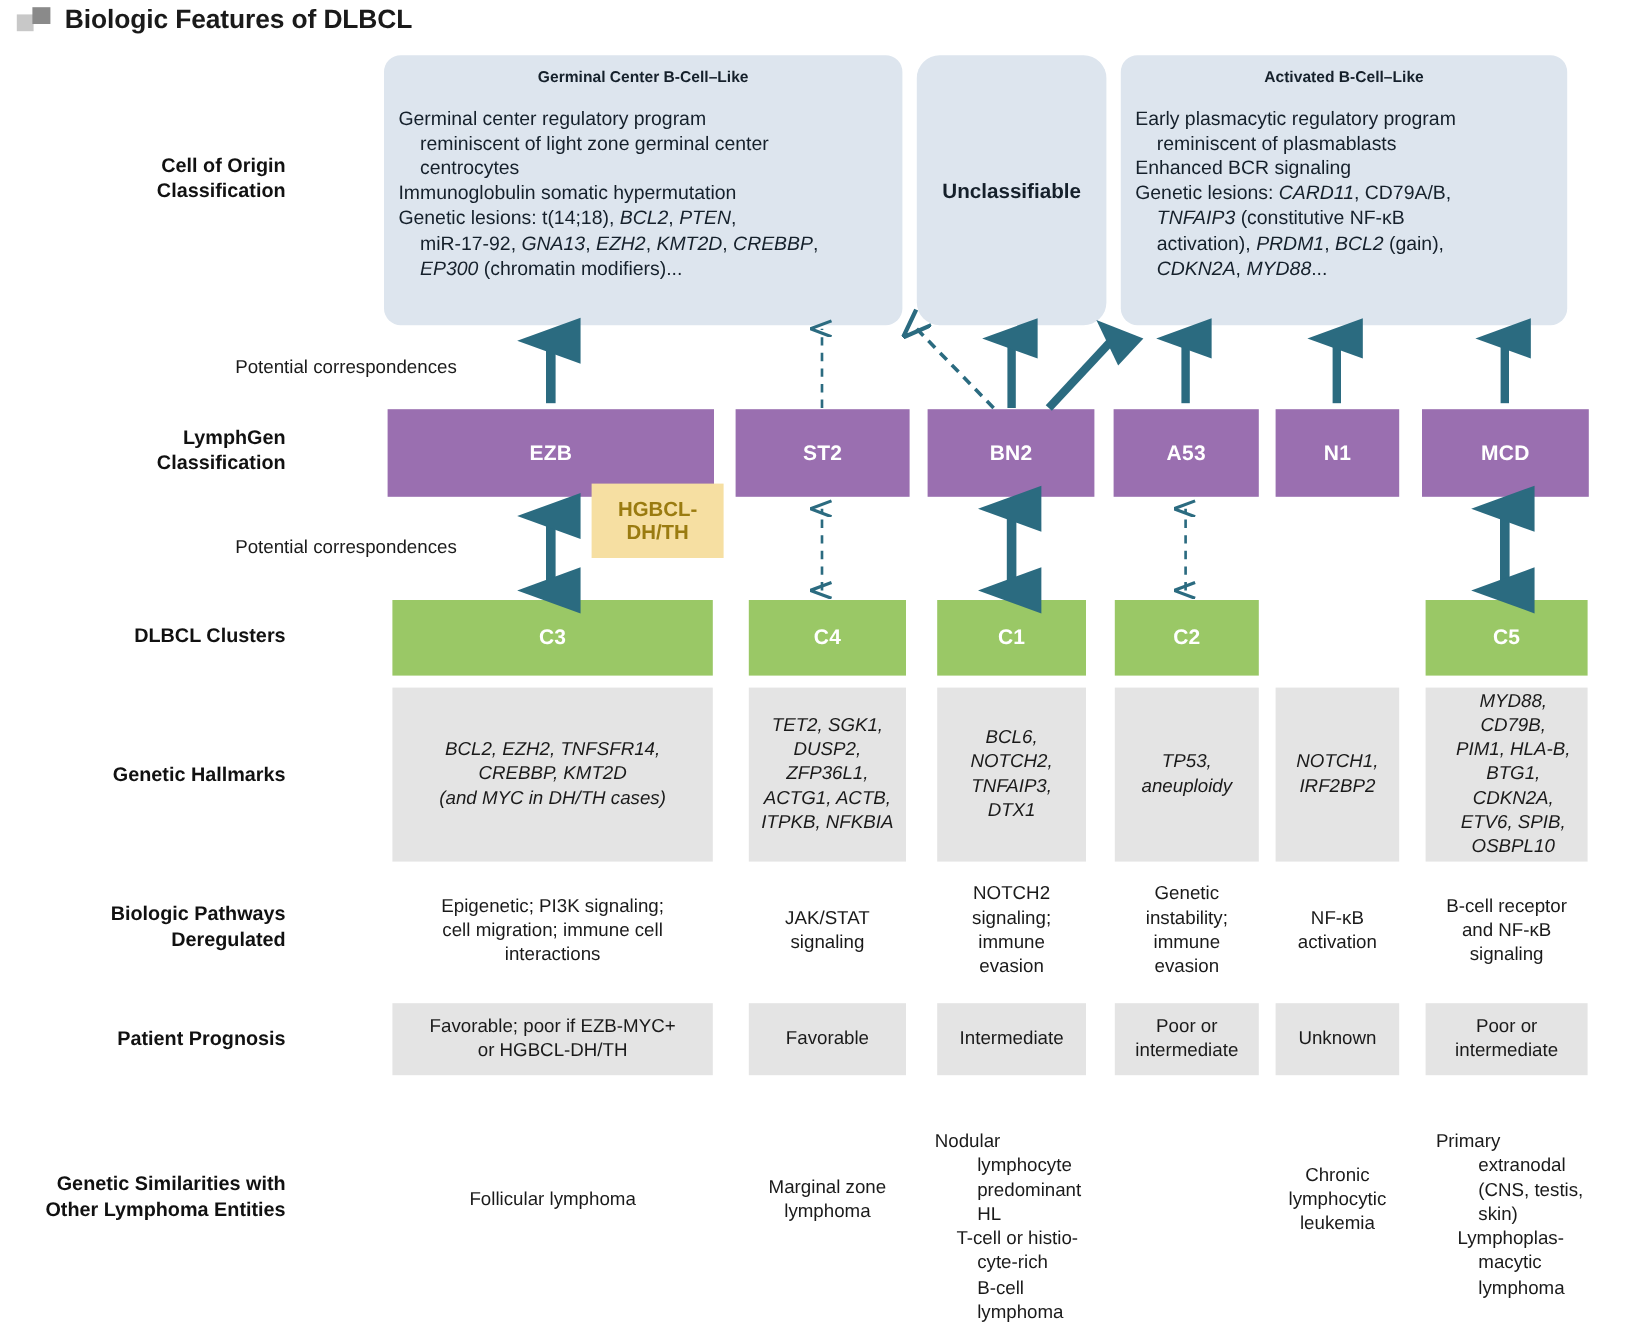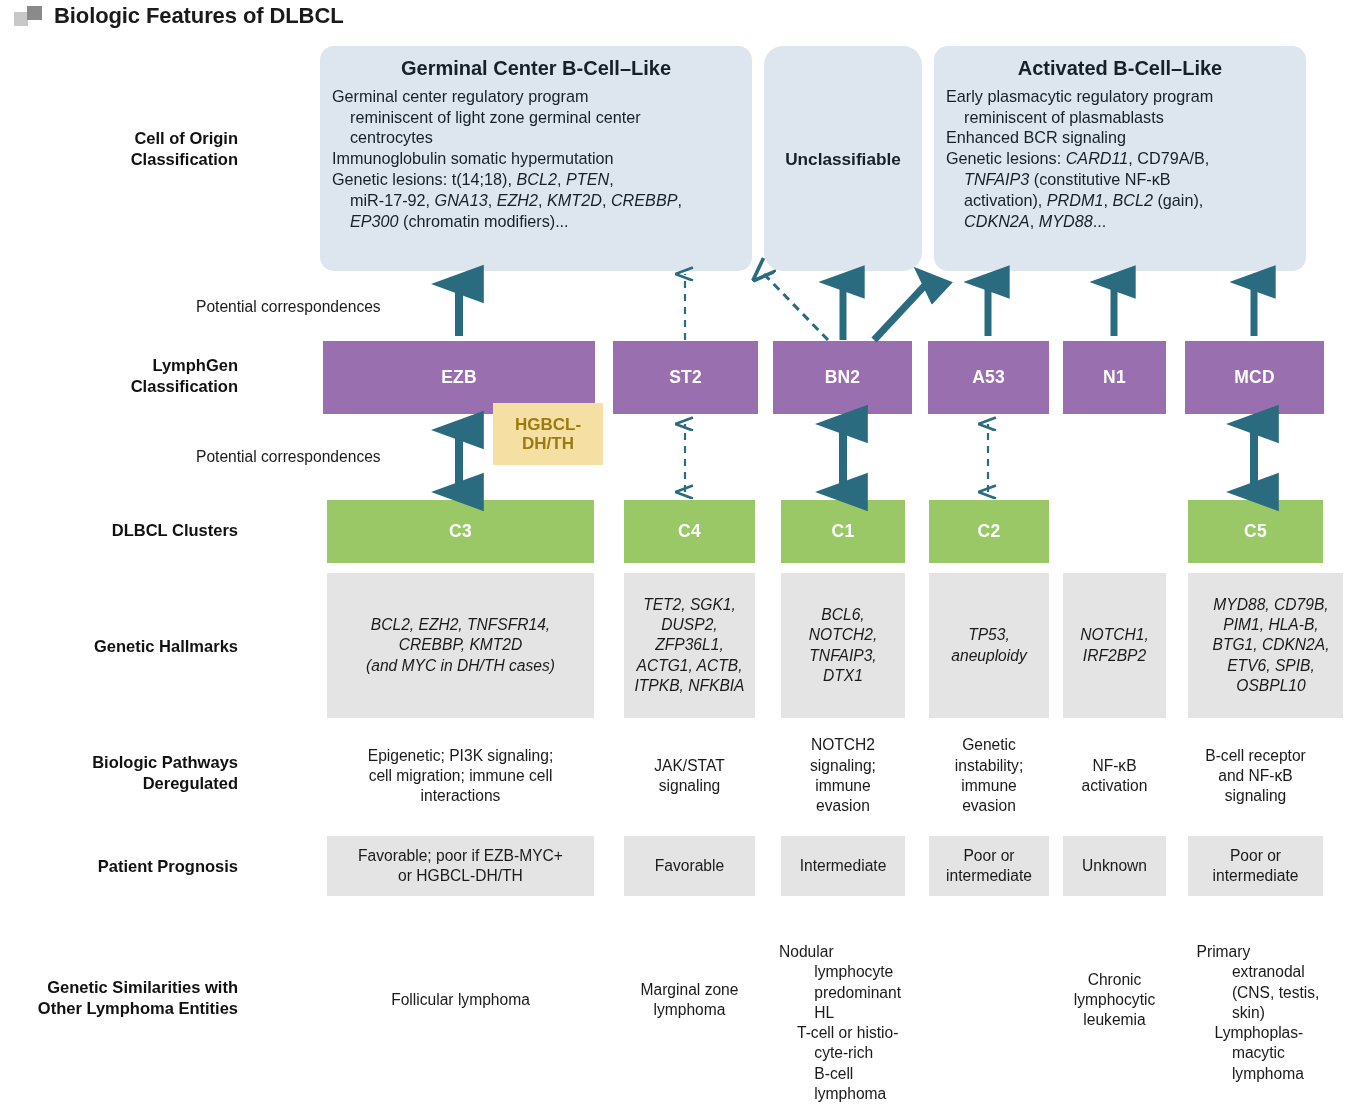--- a/index.html
+++ b/index.html
@@ -59,22 +59,22 @@
     background: #dde5ee;
     border-radius: 14px;
     padding: 10px 12px 8px 12px;
     font-size: 16.2px;
     line-height: 1.285;
     color: #15202b;
   }
   .coo .coo-head {
     text-align: center;
     font-weight: bold;
-    font-size: 20px;
-    margin-bottom: 4px;
+    font-size: 13px;
+    margin-bottom: 16px;
   }
   .coo .coo-body { white-space: pre-wrap; }
   .coo.center-only {
     display: flex; align-items: center; justify-content: center;
   }
   .coo.center-only .coo-head { margin: 0; font-size: 17.2px; }
 
   
   .purple {
     background: #9a6fb0;
@@ -310,21 +310,21 @@
 ACTG1, ACTB,
 ITPKB, NFKBIA</div>
 <div class="abox gray ital nowrapline" style="left:781px; top:573px; width:124px; height:145px;">BCL6,
 NOTCH2,
 TNFAIP3,
 DTX1</div>
 <div class="abox gray ital nowrapline" style="left:929px; top:573px; width:120px; height:145px;">TP53,
 aneuploidy</div>
 <div class="abox gray ital nowrapline" style="left:1063px; top:573px; width:103px; height:145px;">NOTCH1,
 IRF2BP2</div>
-<div class="abox gray ital nowrapline" style="left:1188px; top:573px; width:155px; height:145px;padding-left:16px;">MYD88, CD79B,
+<div class="abox gray ital nowrapline" style="left:1188px; top:573px; width:135px; height:145px;padding-left:16px;">MYD88, CD79B,
 PIM1, HLA-B,
 BTG1, CDKN2A,
 ETV6, SPIB,
 OSBPL10</div>
 
 <div class="abox plaincell nowrapline" style="left:327px; top:730px; width:267px; height:92px;">Epigenetic; PI3K signaling;
 cell migration; immune cell
 interactions</div>
 <div class="abox plaincell nowrapline" style="left:624px; top:730px; width:131px; height:92px;">JAK/STAT
 signaling</div>

